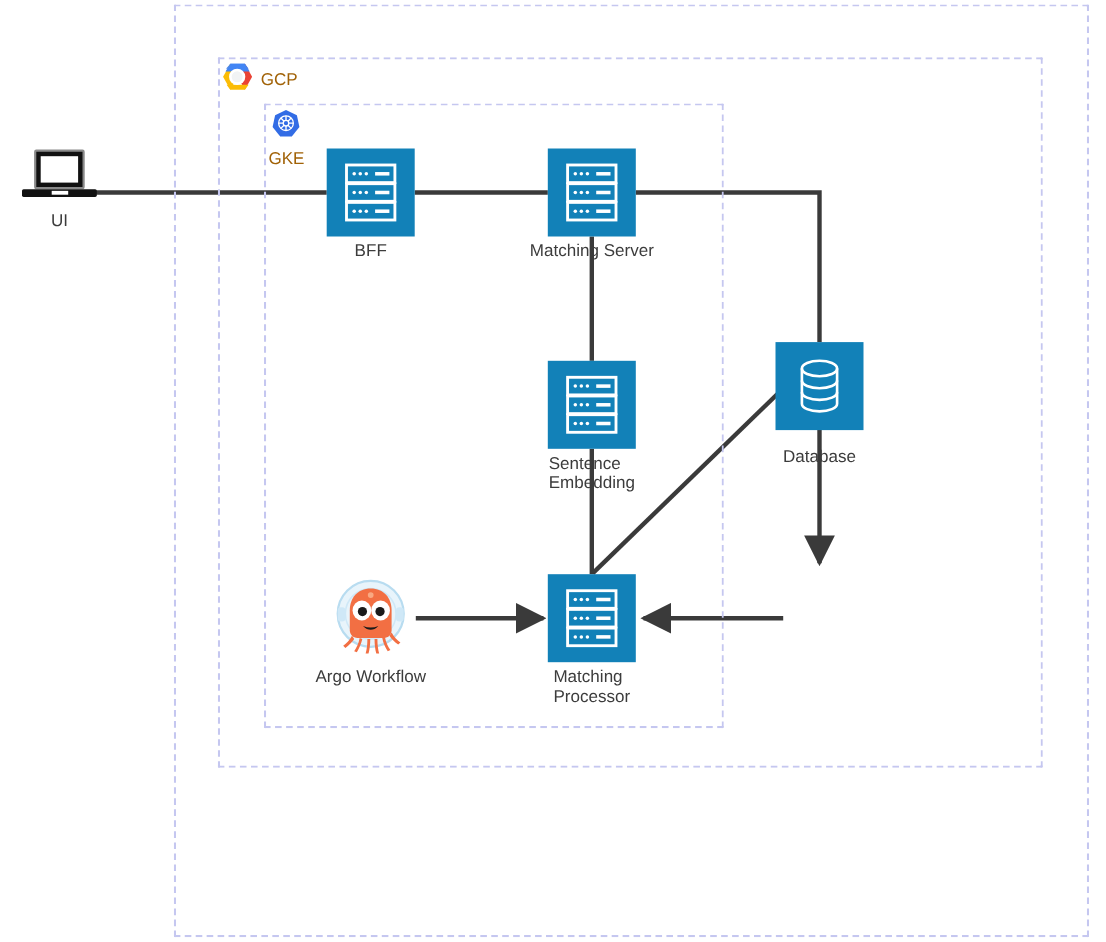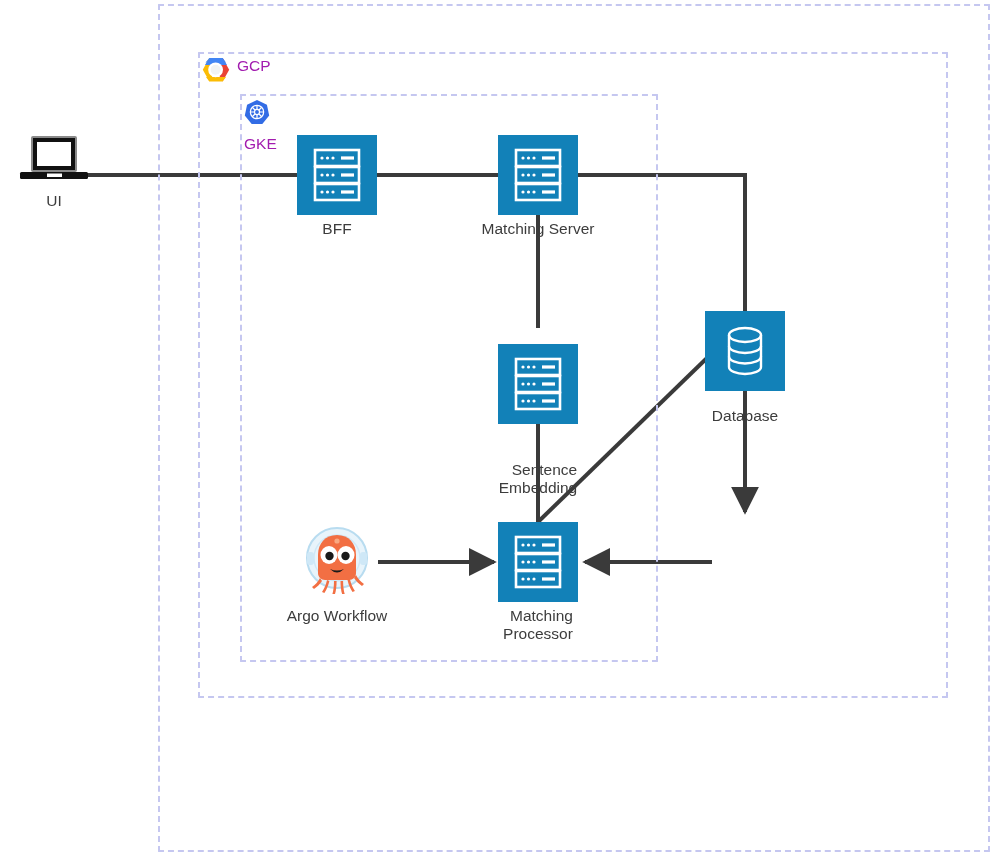--- a/index.html
+++ b/index.html
@@ -28,24 +28,24 @@
   }
   .cluster {
     position: absolute;
     border: 2px dashed #c5c7f0;
     box-sizing: border-box;
     border-radius: 1px;
   }
   .cluster-label {
     position: absolute;
     display: flex;
-    align-items: flex-start;
+    align-items: center;
     gap: 6px;
     font-size: 15.5px;
-    color: #a21caf;
+    color: #a16207;
     white-space: nowrap;
   }
   .cluster-label .logo {
     display: block;
     flex: 0 0 auto;
   }
   .node {
     position: absolute;
     display: flex;
     flex-direction: column;
@@ -54,21 +54,21 @@
   .node .shape {
     display: flex;
     align-items: center;
     justify-content: center;
   }
   .node .caption {
     margin-top: 5px;
     font-size: 15.5px;
     line-height: 17.5px;
     color: #3c3c3c;
-    text-align: right;
+    text-align: left;
     white-space: pre-line;
     max-width: 130px;
   }
   .blue-tile {
     width: 80px;
     height: 80px;
     background: #1281b8;
   }
 </style>
 </head>
@@ -198,21 +198,21 @@
           <circle cx="11" cy="45" r="1.6"></circle>
             <circle cx="16.5" cy="45" r="1.6"></circle>
             <circle cx="22" cy="45" r="1.6"></circle>
           <rect x="30" y="43.4" width="13" height="3.2"></rect>
         </g>
       </svg>
     </div>
     <div class="caption">BFF</div>
   </div>
 
-  <div class="node" style="left:473px; top:344px; width:130px;gap:32px;">
+  <div class="node" style="left:473px; top:328px; width:130px;">
     <div class="shape blue-tile">
       <svg width="52" height="56" viewBox="0 0 52 56">
         <g fill="none" stroke="#ffffff" stroke-width="2.6">
           <rect x="4" y="3" width="44" height="16"></rect>
           <rect x="4" y="20" width="44" height="16"></rect>
           <rect x="4" y="37" width="44" height="16"></rect>
         </g>
         <g fill="#ffffff">
           <circle cx="11" cy="11" r="1.6"></circle>
             <circle cx="16.5" cy="11" r="1.6"></circle>

